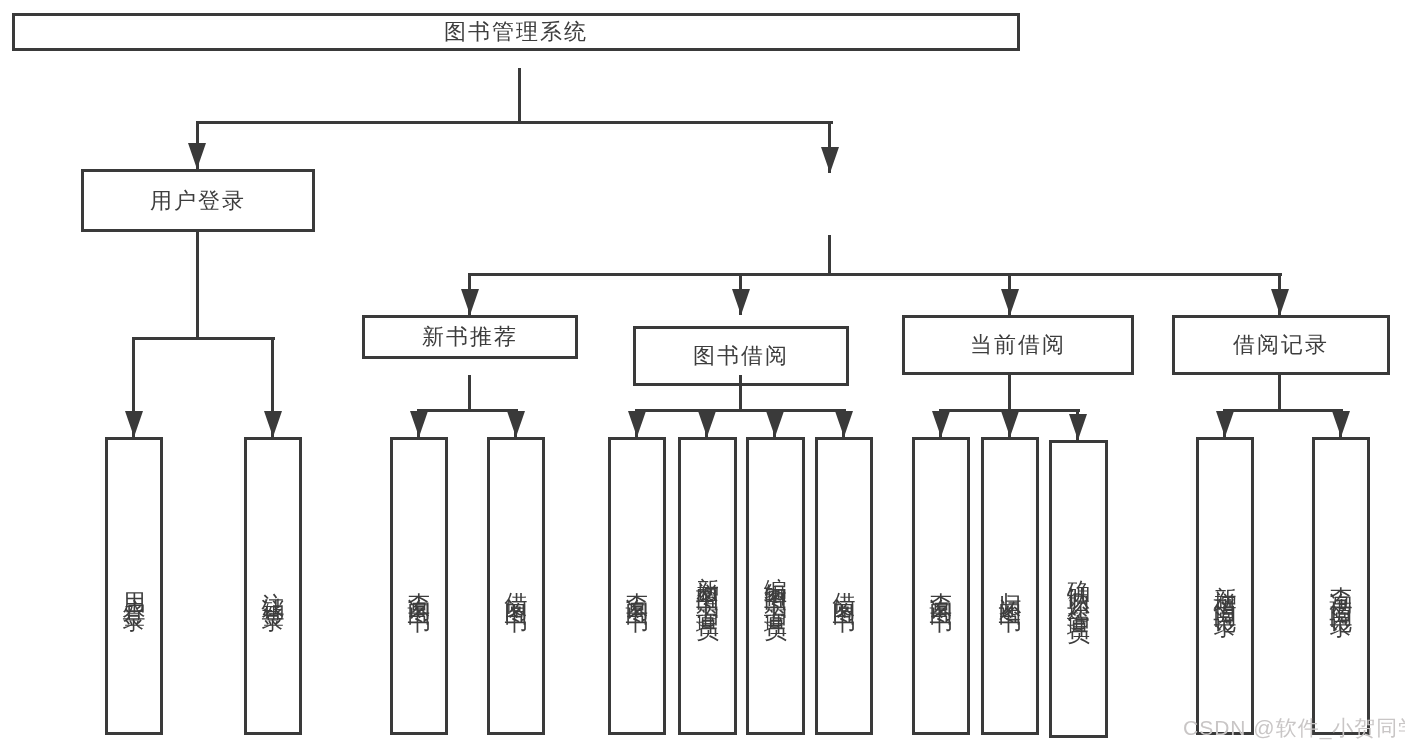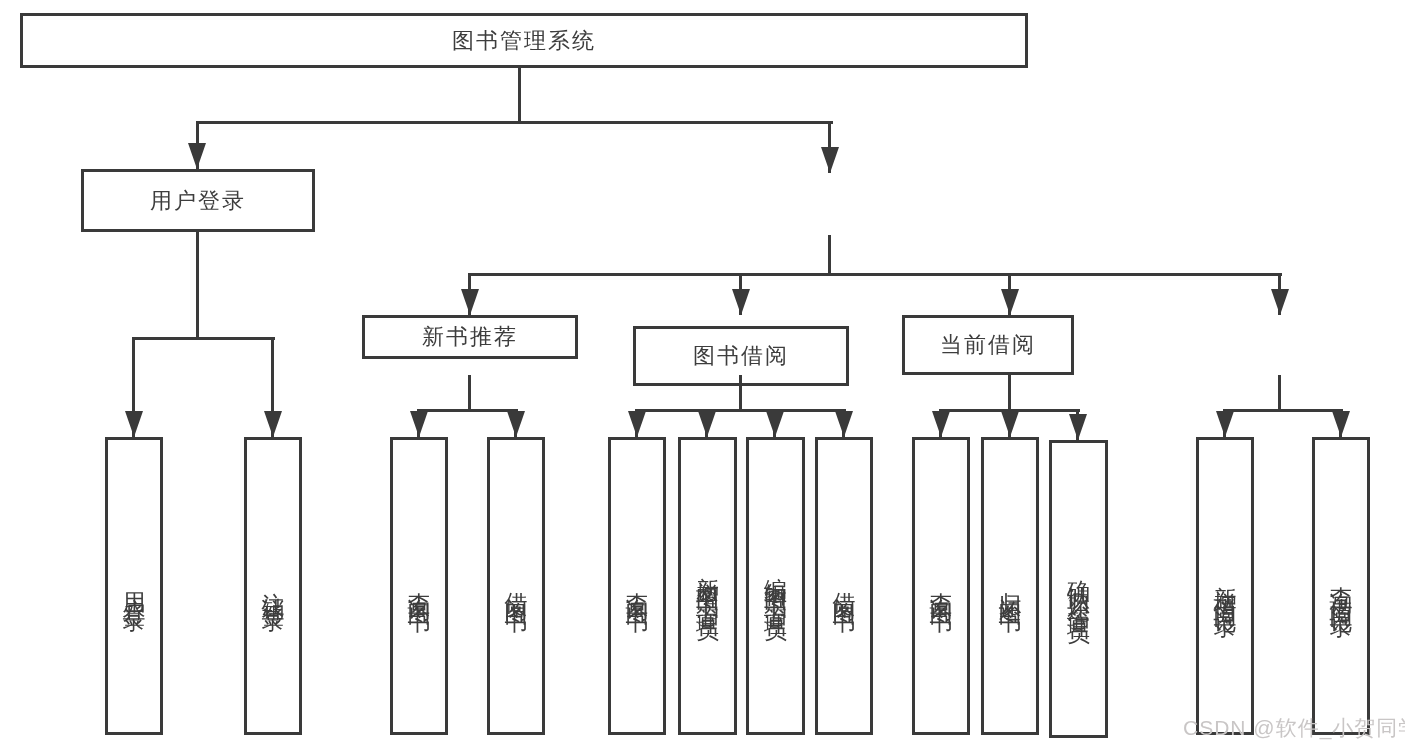--- a/index.html
+++ b/index.html
@@ -26,36 +26,39 @@
   .watermark{
     position:absolute;left:1183px;top:714px;font-size:21px;color:#c9c6c6;
     letter-spacing:1px;white-space:nowrap;z-index:5;
   }
 </style>
 </head>
 <body>
 
 <div id="canvas">
 
-  <div class="box h" style="left:20px;top:13px;width:1008px;height:55px">
+  <div class="box h" style="left:12px;top:13px;width:1008px;height:38px">
     <span>图书管理系统</span>
   </div>
 
   <div class="box h" style="left:81px;top:169px;width:234px;height:63px">
     <span>用户登录</span>
   </div>
 
   <div class="box h" style="left:362px;top:315px;width:216px;height:44px">
     <span>新书推荐</span>
   </div>
   <div class="box h" style="left:633px;top:326px;width:216px;height:60px">
     <span>图书借阅</span>
   </div>
-  <div class="box h" style="left:902px;top:315px;width:172px;height:60px">
+  <div class="box h" style="left:902px;top:315px;width:232px;height:60px">
     <span>当前借阅</span>
+  </div>
+  <div class="box h" style="left:1172px;top:315px;width:218px;height:60px">
+    <span>借阅记录</span>
   </div>
 
   <div class="box v" style="left:105px;top:437px;width:58px;height:298px">
     <span>用户登录</span>
   </div>
   <div class="box v" style="left:244px;top:437px;width:58px;height:298px">
     <span>注销登录</span>
   </div>
 
   <div class="box v" style="left:390px;top:437px;width:58px;height:298px">

